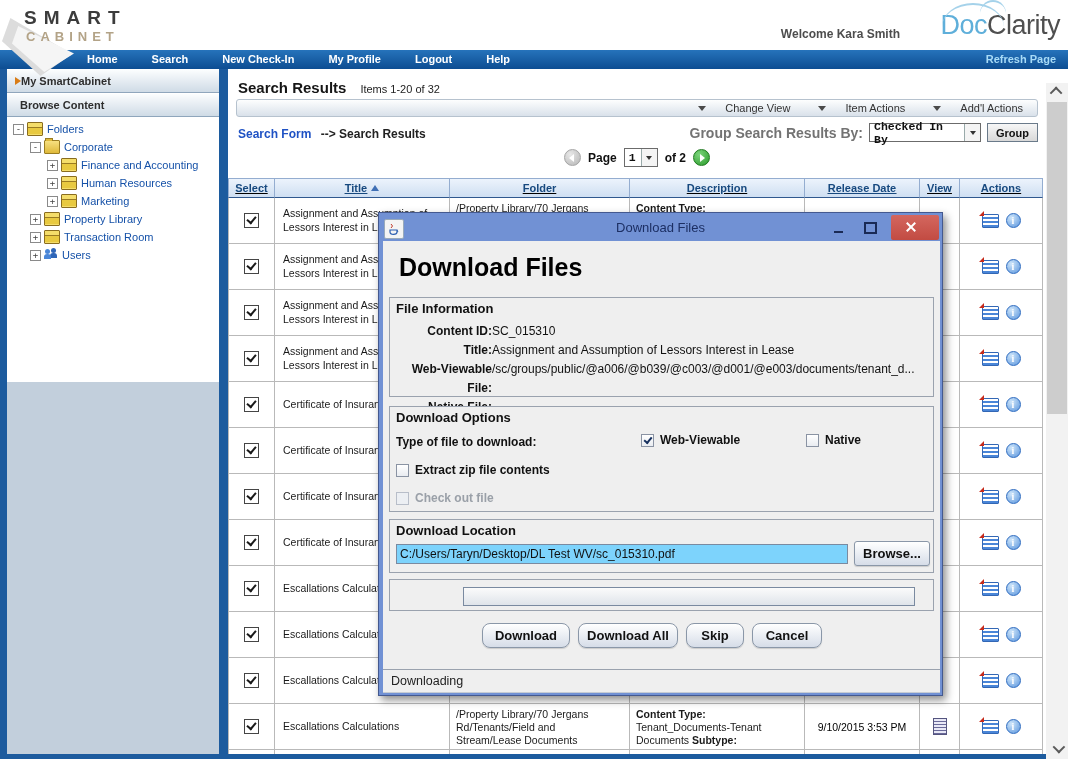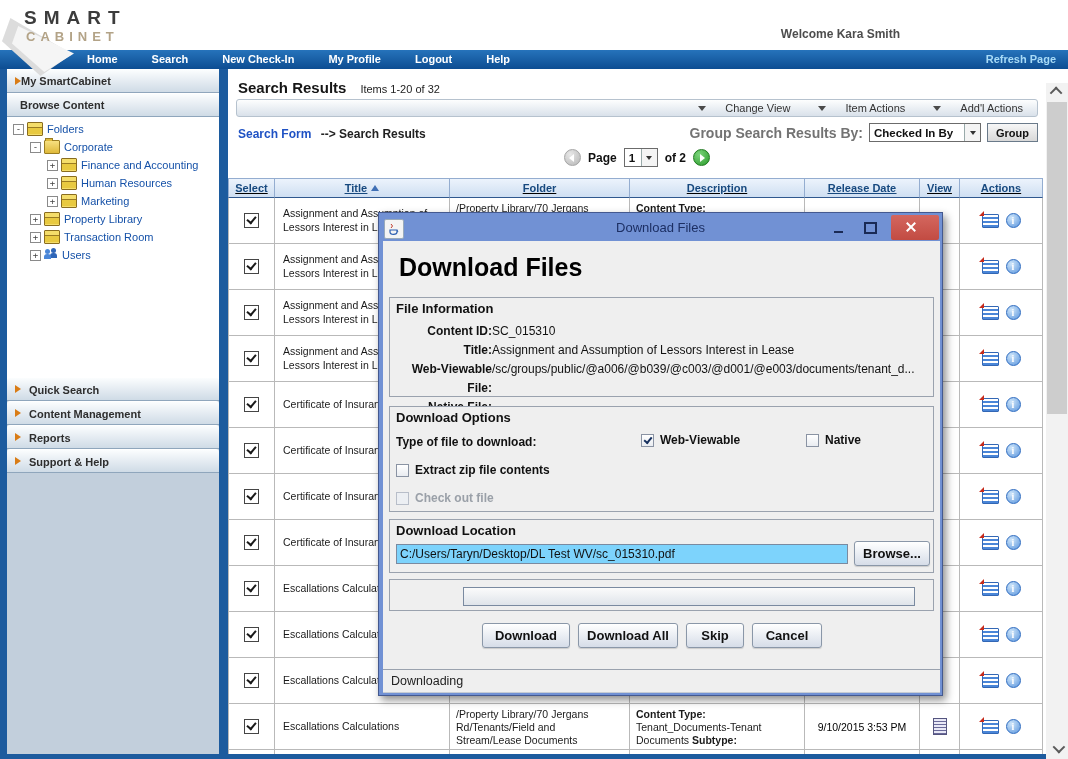--- a/index.html
+++ b/index.html
@@ -50,21 +50,21 @@
   .res-count{font-size:11px;font-weight:normal;color:#222;margin-left:14px;}
   .res-toolbar{position:absolute;left:8px;top:30px;width:802px;height:18px;border:1px solid #b6c2ce;border-radius:3px;background:linear-gradient(#fdfefe,#d9e1ea);display:flex;justify-content:flex-end;align-items:center;gap:28px;padding-right:14px;box-sizing:border-box;}
   .menu-item{display:flex;align-items:center;gap:19px;font-size:11px;color:#333;cursor:pointer;}
   .chev{width:0;height:0;border-left:4px solid transparent;border-right:4px solid transparent;border-top:5px solid #4a4a4a;}
   .breadcrumb{position:absolute;left:10px;top:58px;font-size:12px;font-weight:bold;}
   .bc-link{color:#1f52c4;cursor:pointer;}
   .bc-rest{color:#222;margin-left:6px;}
   .group-row{position:absolute;right:8px;top:54px;display:flex;align-items:center;gap:6px;}
   .group-label{font-size:14px;font-weight:bold;color:#737373;}
   .wselect{position:relative;height:19px;border:1px solid #6b6b6b;background:#fff;display:flex;align-items:center;cursor:pointer;box-sizing:border-box;}
-  .wsel-val{font-size:11.5px;font-weight:bold;color:#111;padding:0 4px;flex:1;}
+  .wsel-val{font-size:11.5px;font-weight:bold;color:#111;padding:0 4px;flex:1;font-family:Liberation Mono, monospace;}
   .wsel-arrow{width:15px;height:100%;border-left:1px solid #9aa;display:flex;align-items:center;justify-content:center;background:#f4f4f4;}
   .wsel-arrow::after{content:"";width:0;height:0;border-left:3.5px solid transparent;border-right:3.5px solid transparent;border-top:4px solid #333;}
   .group-btn{height:19px;padding:0 8px;border:1px solid #6a7a8a;background:linear-gradient(#f7f7f7,#d8d8d8);font-size:11px;font-weight:bold;color:#111;cursor:pointer;font-family:inherit;}
   .pager{position:absolute;left:0;top:79px;width:100%;display:flex;justify-content:center;align-items:center;gap:7px;}
   .pcirc{width:15px;height:15px;border-radius:50%;display:flex;align-items:center;justify-content:center;cursor:pointer;}
   .pprev{background:radial-gradient(circle at 35% 30%,#e8e8e8,#b5b5b5);border:1px solid #a5a5a5;}
   .pnext{background:radial-gradient(circle at 35% 30%,#7cd47c,#2a9b2a);border:1px solid #1f7a1f;}
   .tri-l{width:0;height:0;border-top:4px solid transparent;border-bottom:4px solid transparent;border-right:5px solid #fff;margin-right:1px;}
   .tri-r{width:0;height:0;border-top:4px solid transparent;border-bottom:4px solid transparent;border-left:5px solid #fff;margin-left:1px;}
   .pager-label{font-size:12px;font-weight:bold;color:#111;}
@@ -131,40 +131,45 @@
   .row-wv{left:251px;top:26px;} .row-nat{left:416px;top:26px;}
   .row-extract{left:6px;top:56px;} .row-checkout{left:6px;top:84px;}
   .row-checkout .jcb-label{color:#9aa0a8;}
   .gb-location{top:278px;height:54px;}
   .loc-input{position:absolute;left:6px;top:24px;width:452px;height:20px;border:1px solid #7a8aa0;font-size:12px;padding:0 3px;box-sizing:border-box;font-family:inherit;color:#111;background:#7dd3fc;}
   .browse-btn{position:absolute;left:464px;top:21px;width:76px;height:25px;}
   .jbtn{border:1px solid #8a97a8;border-radius:3px;background:linear-gradient(#ffffff,#d6dde8);font-size:13px;font-weight:bold;color:#111;cursor:pointer;font-family:inherit;box-shadow:0 1px 1px rgba(0,0,0,0.15);}
   .gb-progress{top:338px;height:32px;}
   .progress-bar{position:absolute;left:73px;top:7px;width:450px;height:17px;border:1px solid #7a8aa0;background:linear-gradient(#fbfbfb,#dfe4ea);}
   .dlg-buttons{position:absolute;left:99px;top:382px;display:flex;gap:8px;}
-  .dlg-buttons .jbtn{height:25px;}
+  .dlg-buttons .jbtn{height:25px;border-radius:8px;}
   .dlg-buttons .jbtn:nth-child(1){width:88px;}
   .dlg-buttons .jbtn:nth-child(2){width:100px;}
   .dlg-buttons .jbtn:nth-child(3){width:58px;}
   .dlg-buttons .jbtn:nth-child(4){width:70px;}
   .statusbar{position:absolute;left:0;top:428px;width:557px;height:24px;border-top:1px solid #9aa2ae;border-bottom:1px solid #c6ccd4;box-sizing:border-box;font-size:12.5px;color:#222;line-height:22px;padding-left:8px;background:#efefef;}
 </style>
 </head>
 <body>
 
 <div class="screen">
 
   <div class="topbar">
     <div class="paper1"></div>
     <div class="paper2"></div>
     <div class="logo">
       <div class="logo-l1">SMART</div>
       <div class="logo-l2">CABINET</div>
     </div>
     <div class="welcome">Welcome Kara Smith</div>
+    <div class="brand">
+      <span class="cloud"></span>
+      <span class="cloud2"></span>
+      <span class="p1">Doc</span><span class="p2">Clarity</span>
+    </div>
   </div>
 
   <div class="navbar">
     <div class="nav-items">
         <a class="nav-item">Home</a>
         <a class="nav-item">Search</a>
         <a class="nav-item">New Check-In</a>
         <a class="nav-item">My Profile</a>
         <a class="nav-item">Logout</a>
         <a class="nav-item">Help</a>
@@ -217,26 +222,20 @@
           <div class="tree-row" style="padding-left: 23px;">
             <span class="toggle">+</span>
             <span class="ticon ic-cabinet"></span>
             <span class="tlabel">Transaction Room</span>
           </div>
           <div class="tree-row" style="padding-left: 23px;">
             <span class="toggle">+</span>
             <span class="ticon ic-users"></span>
             <span class="tlabel">Users</span>
           </div>
-        </div>
-      <div class="side-sections">
-          <div class="side-section"><span class="oarrow"></span><span class="sec-label">Quick Search</span></div>
-          <div class="side-section"><span class="oarrow"></span><span class="sec-label">Content Management</span></div>
-          <div class="side-section"><span class="oarrow"></span><span class="sec-label">Reports</span></div>
-          <div class="side-section"><span class="oarrow"></span><span class="sec-label">Support &amp; Help</span></div>
         </div>
     </div>
   </div>
 
   <div class="main">
     <div class="res-title"><span>Search Results</span><span class="res-count">Items 1-20 of 32</span></div>
     <div class="res-toolbar">
         <span class="menu-item">
           <span class="chev"></span>
           <span>Change View</span>

